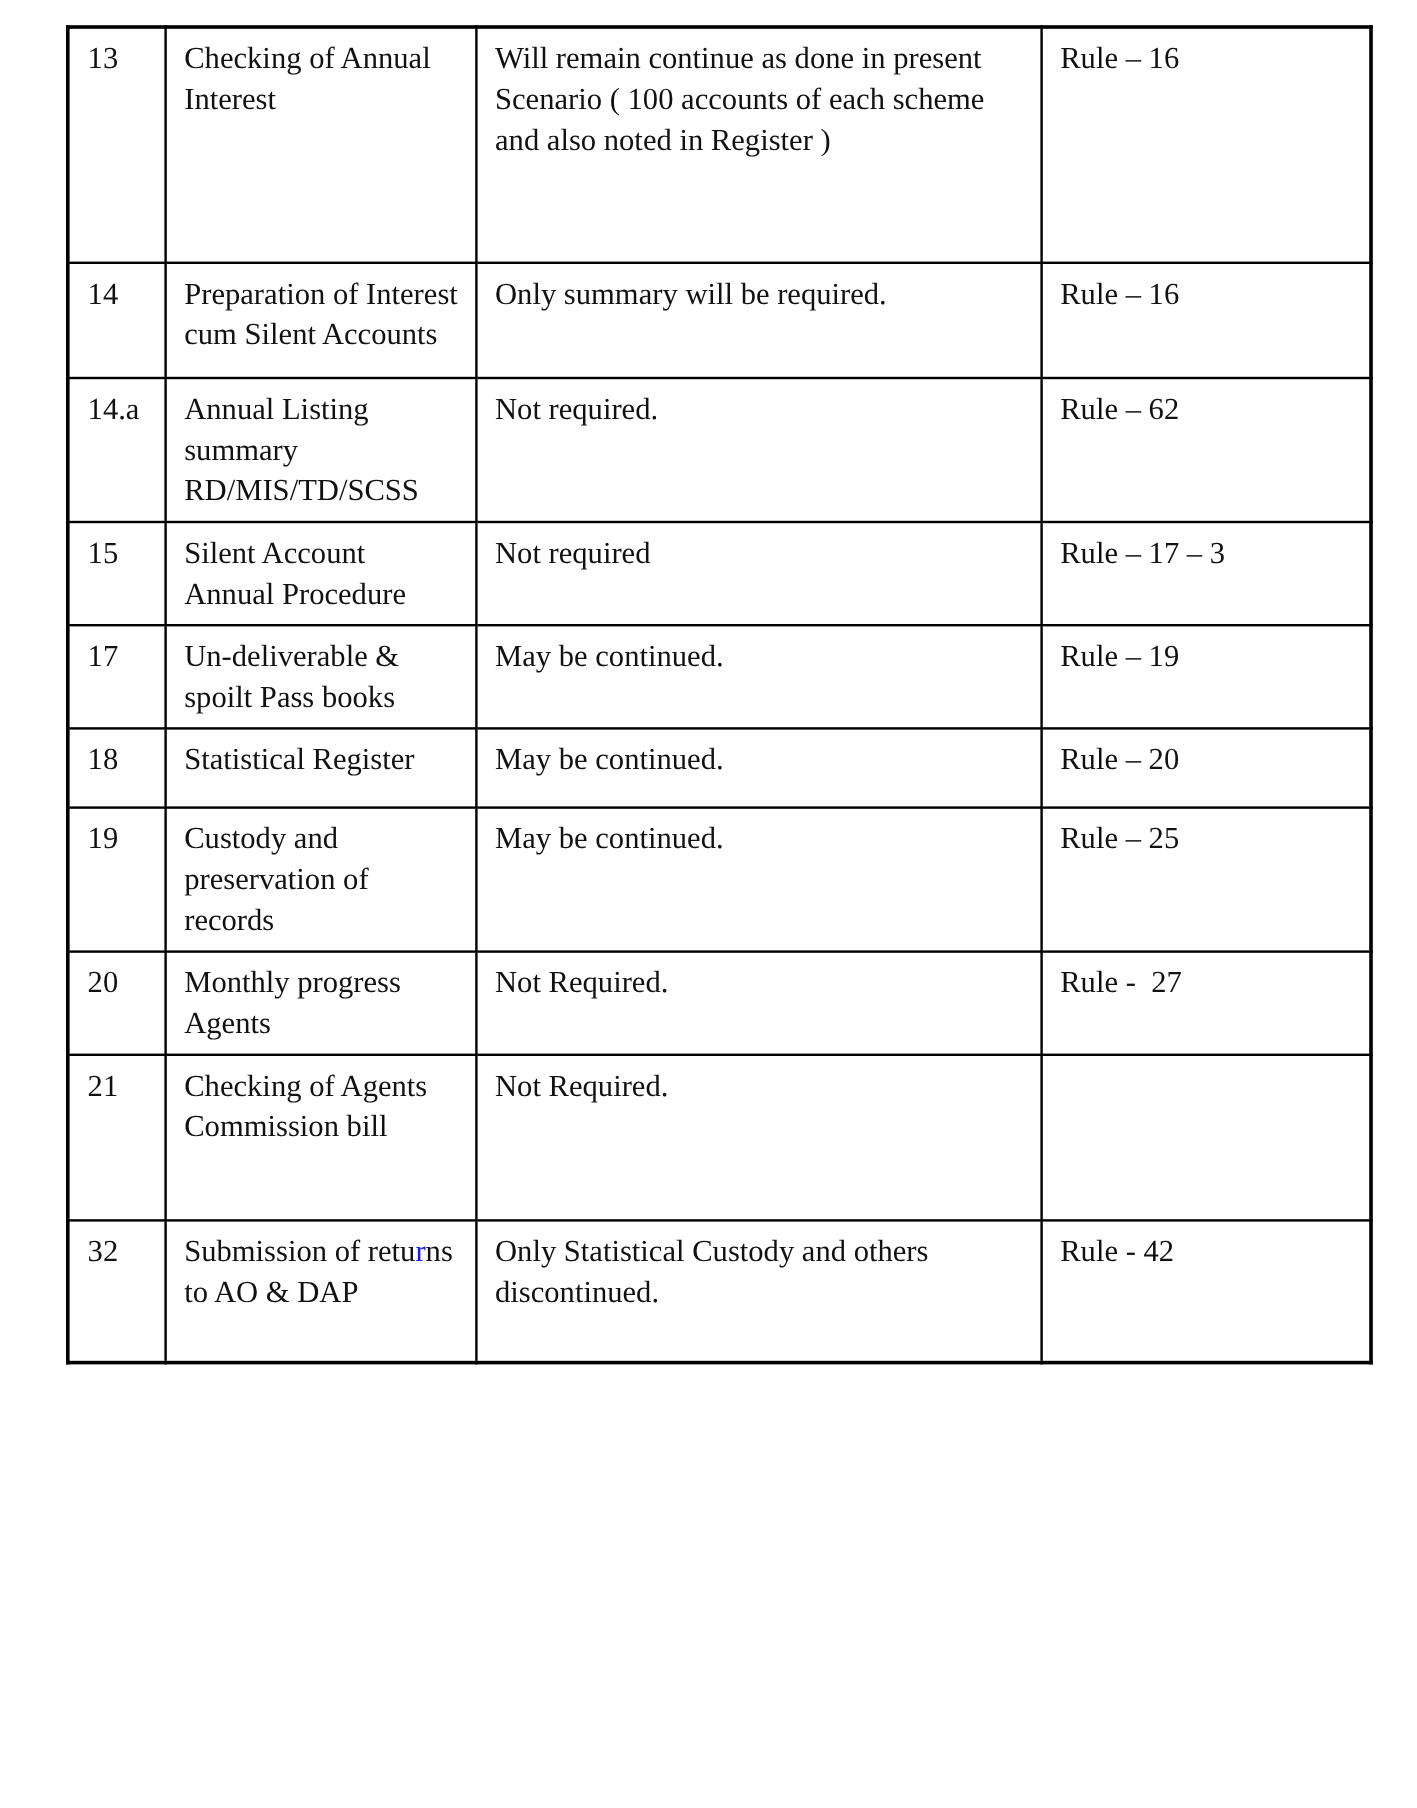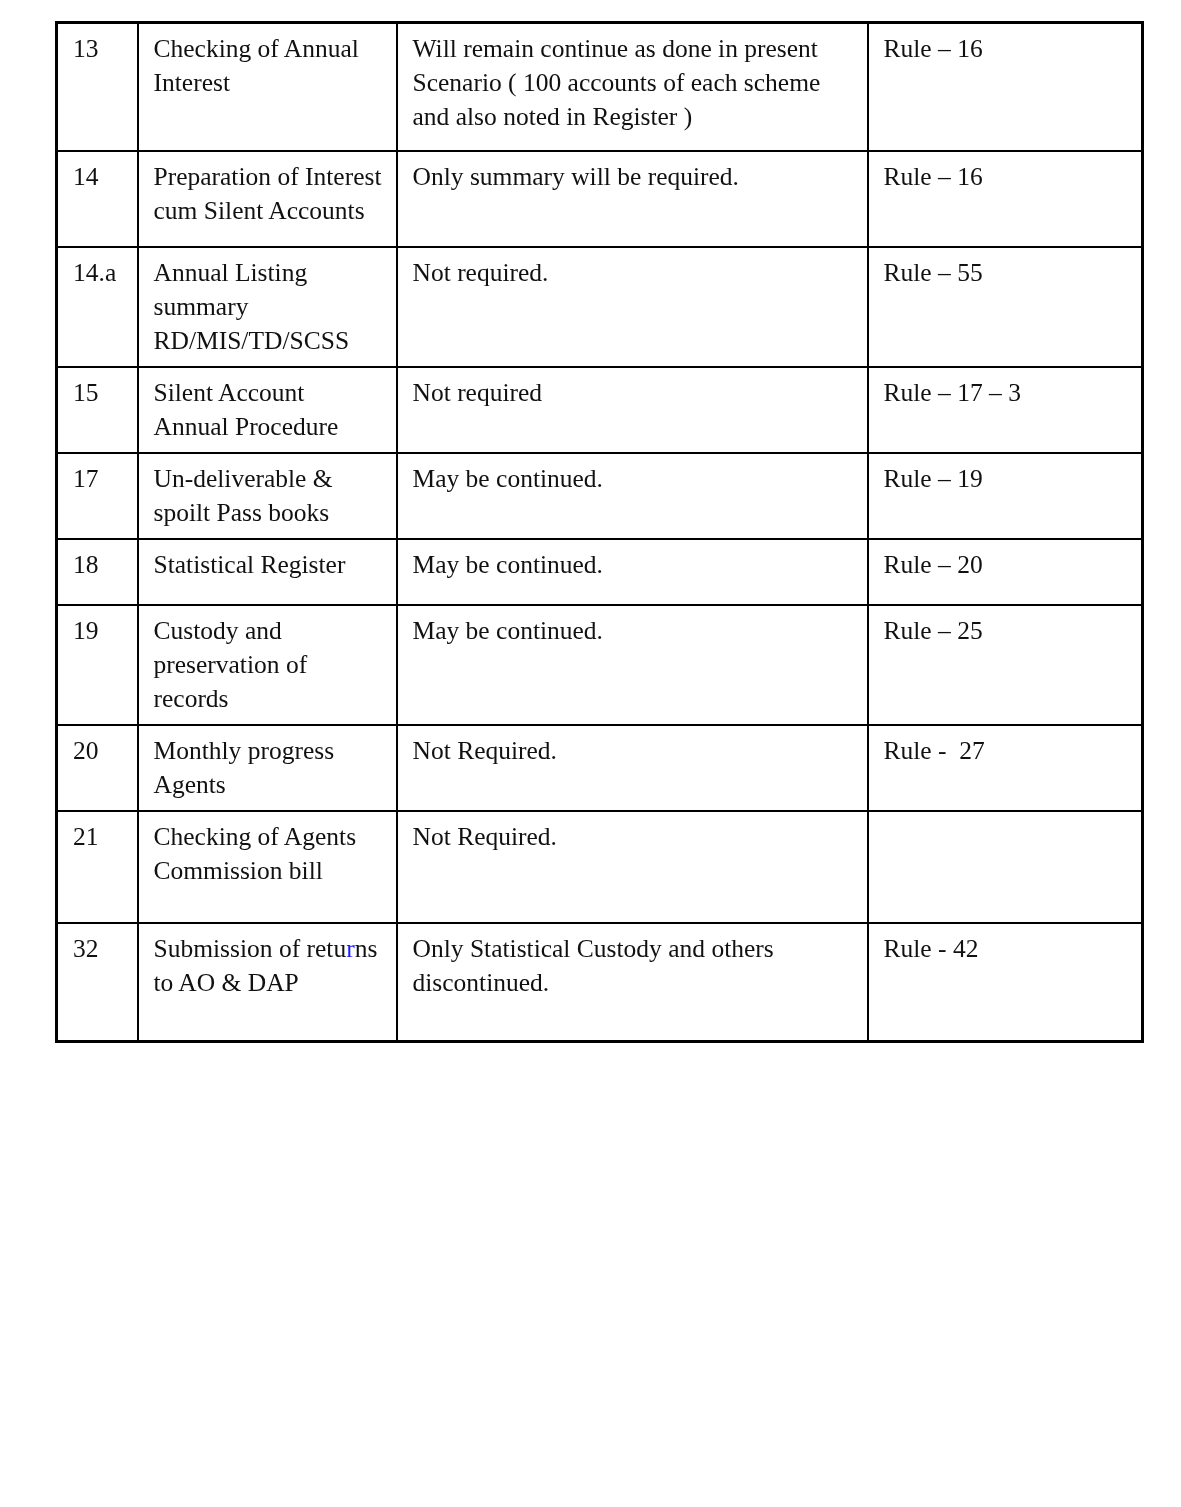--- a/index.html
+++ b/index.html
@@ -42,37 +42,37 @@
 <body>
 
 <table class="rules">
   <colgroup>
     <col class="c-no">
       <col class="c-item">
       <col class="c-desc">
       <col class="c-rule">
   </colgroup>
   <tbody>
-    <tr style="height:128px">
+    <tr style="height:196px">
       <td class="no">13</td>
       <td>Checking of Annual Interest</td>
       <td>Will remain continue as done in present Scenario ( 100 accounts of each scheme and also noted in Register )</td>
       <td>Rule – 16</td>
     </tr>
     <tr style="height:96px">
       <td class="no">14</td>
       <td>Preparation of Interest cum Silent Accounts</td>
       <td>Only summary will be required.</td>
       <td>Rule – 16</td>
     </tr>
     <tr style="height:119px">
       <td class="no">14.a</td>
       <td>Annual Listing summary RD/MIS/TD/SCSS</td>
       <td>Not required.</td>
-      <td>Rule – 55</td>
+      <td>Rule – 62</td>
     </tr>
     <tr style="height:85px">
       <td class="no">15</td>
       <td>Silent Account Annual Procedure</td>
       <td>Not required</td>
       <td>Rule – 17 – 3</td>
     </tr>
     <tr style="height:85px">
       <td class="no">17</td>
       <td>Un-deliverable &amp; spoilt Pass books</td>
@@ -90,21 +90,21 @@
       <td>Custody and preservation of records</td>
       <td>May be continued.</td>
       <td>Rule – 25</td>
     </tr>
     <tr style="height:85px">
       <td class="no">20</td>
       <td>Monthly progress Agents</td>
       <td>Not Required.</td>
       <td style="white-space:pre">Rule -  27</td>
     </tr>
-    <tr style="height:112px">
+    <tr style="height:138px">
       <td class="no">21</td>
       <td>Checking of Agents Commission bill</td>
       <td>Not Required.</td>
       <td></td>
     </tr>
     <tr style="height:119px">
       <td class="no">32</td>
       <td><span>Submission of retu</span><span class="blue-r">r</span><span>ns to AO &amp; DAP</span></td>
       <td>Only Statistical Custody and others discontinued.</td>
       <td>Rule - 42</td>

